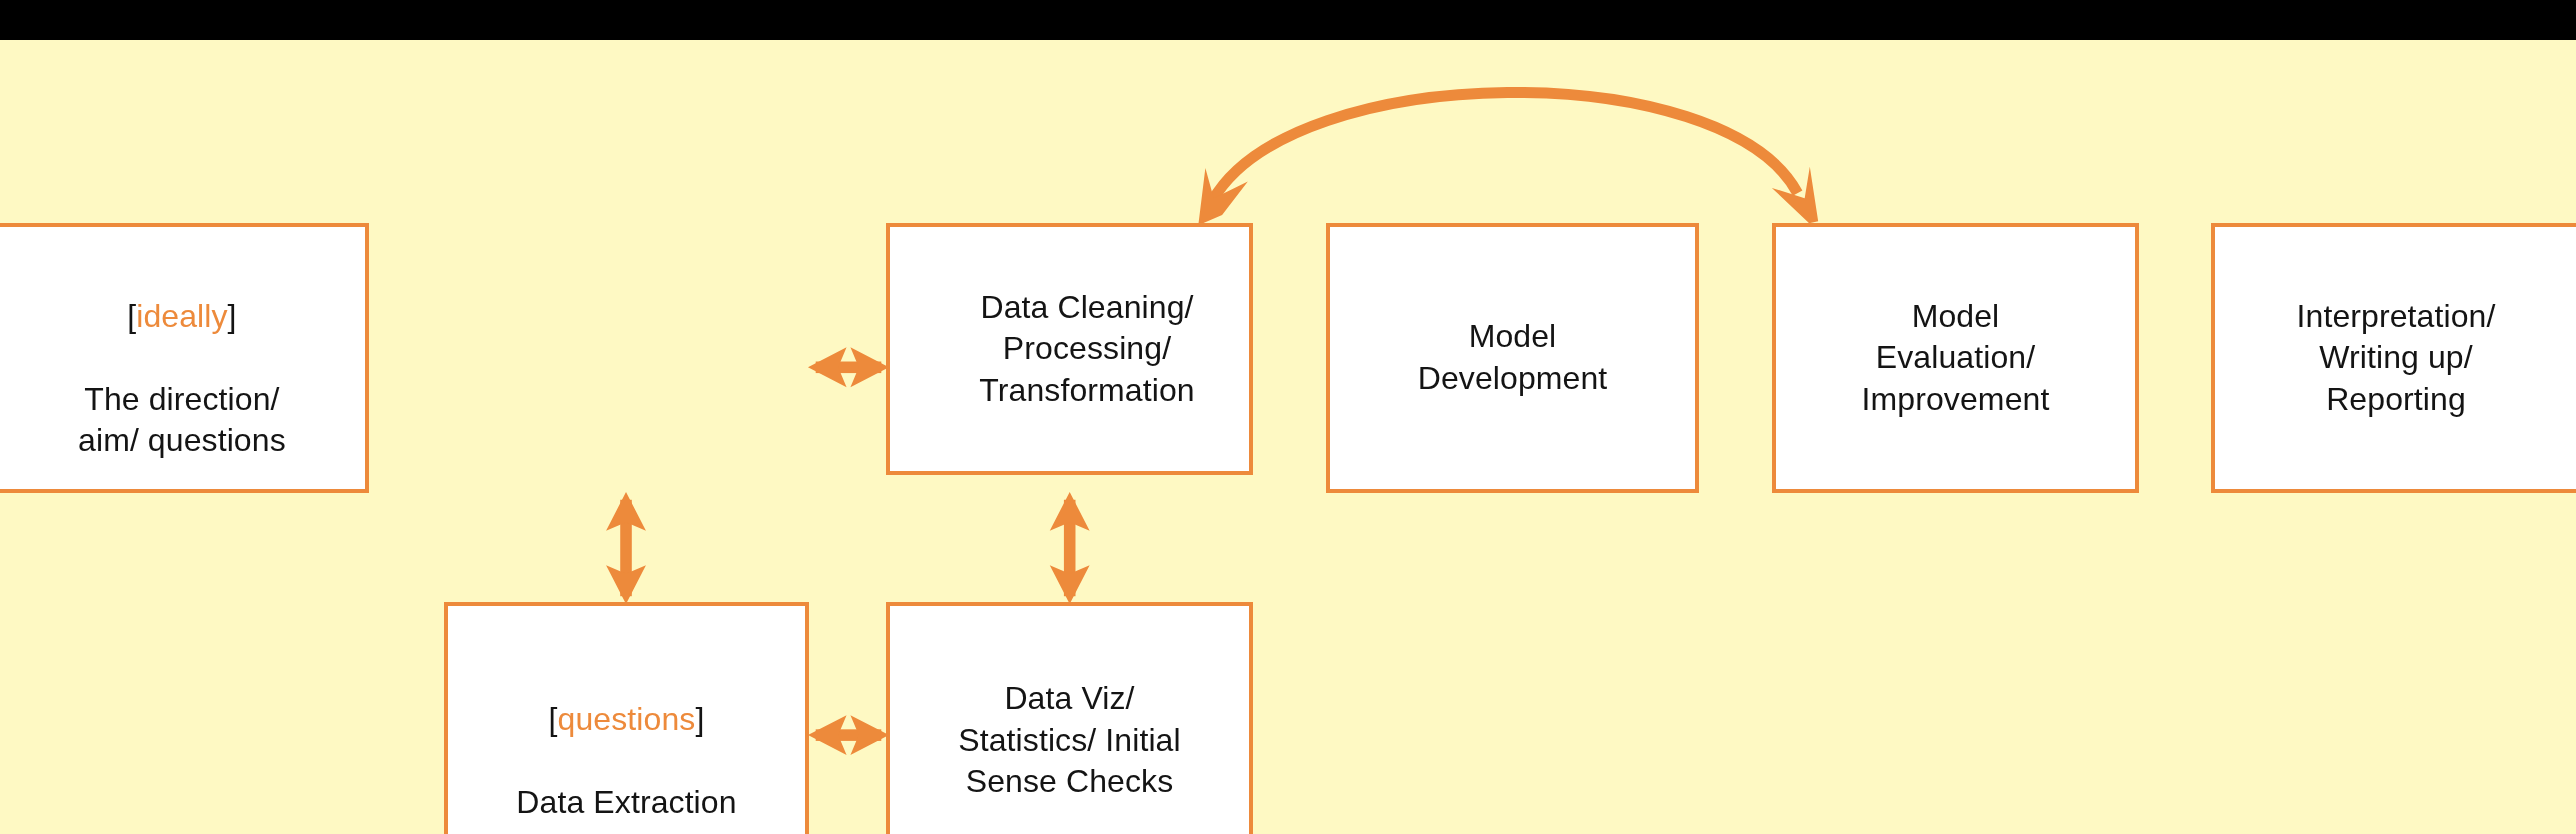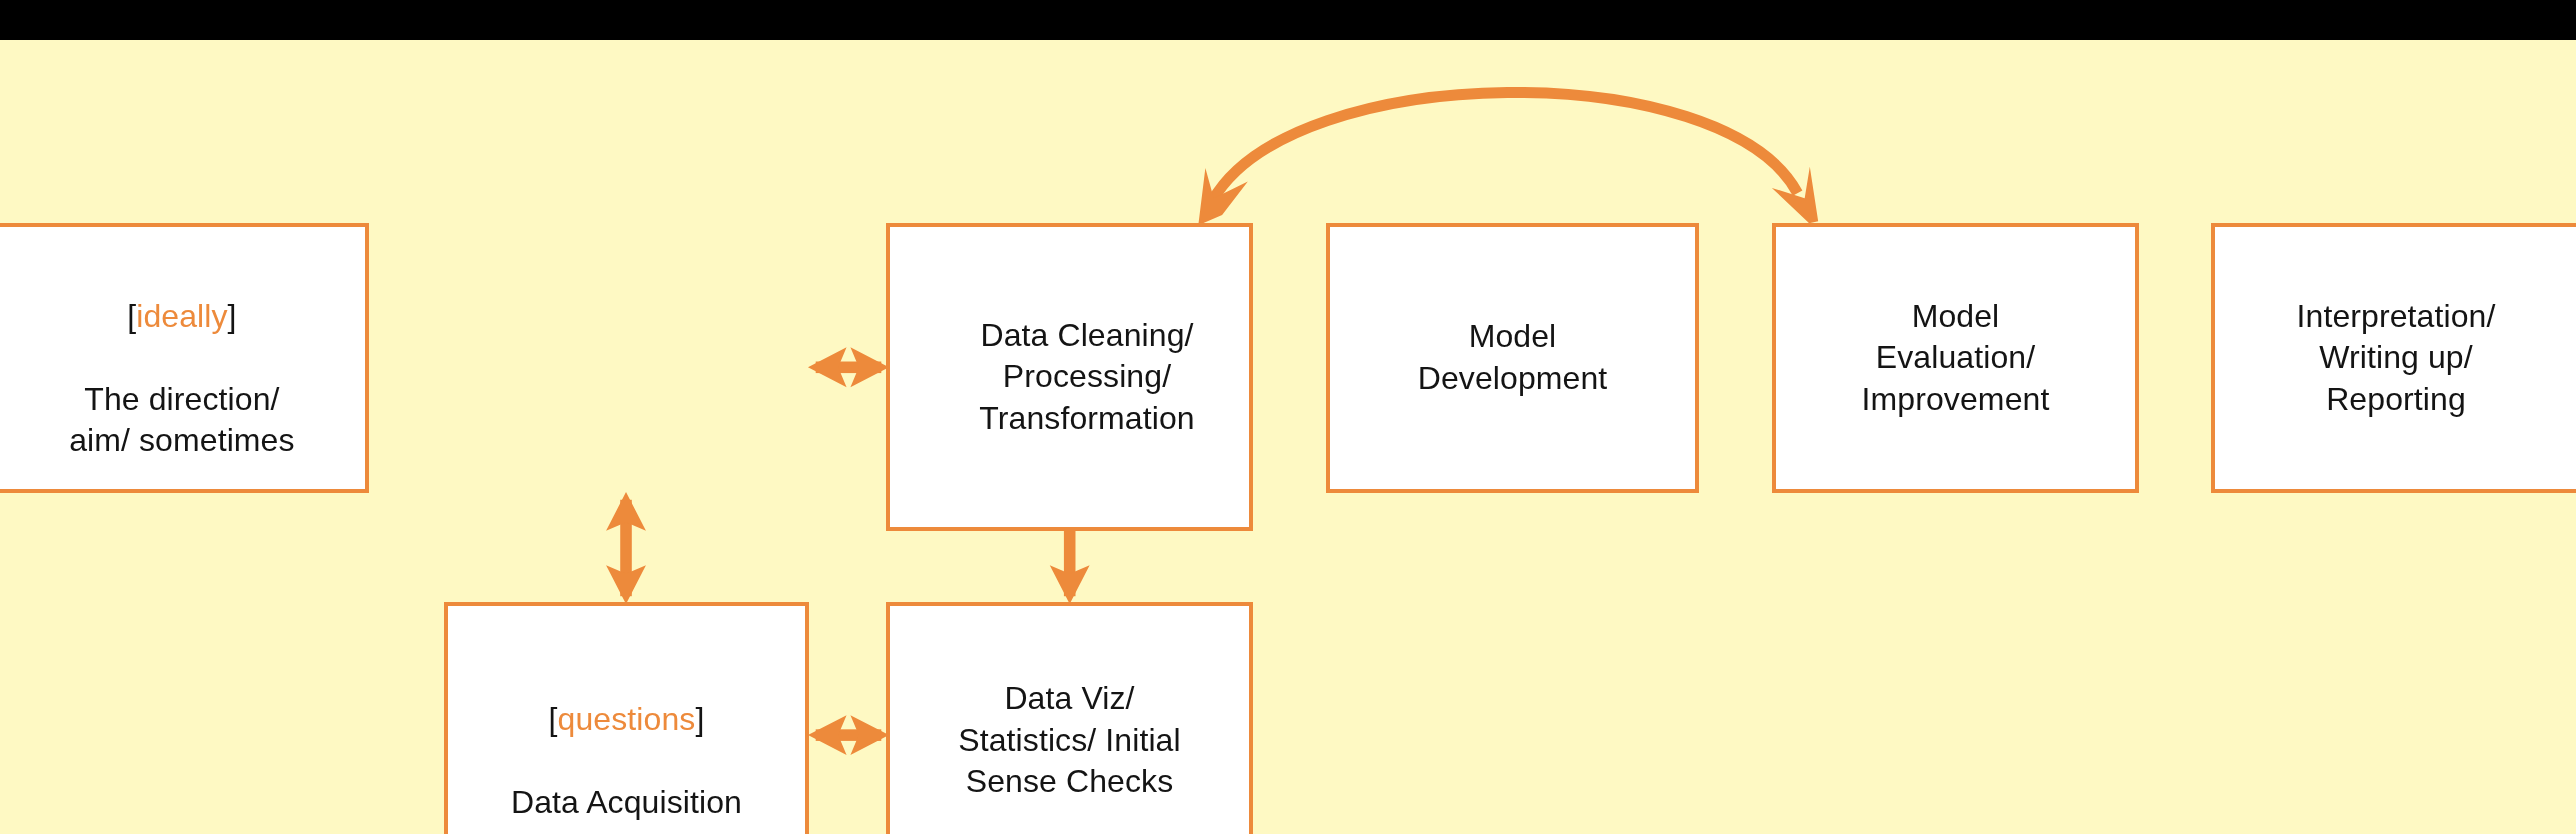--- a/index.html
+++ b/index.html
@@ -89,26 +89,26 @@
       <path d="M 1256 1081 L 1316 1050 L 1303 1081 L 1316 1112 Z" fill="#ED8A3B"></path>
       <path d="M 1382 1081 L 1322 1050 L 1335 1081 L 1322 1112 Z" fill="#ED8A3B"></path>
     </g>
 
   </svg>
 
   <div class="node" style="left:-5.1px; top:183px; width:374px; height:270px;">
     <div class="node-label">
       <span class="bracket">[</span><span class="qualifier">ideally</span><span class="bracket">]</span><br>
       <span>The direction/
-aim/ sometimes</span>
+aim/ questions</span>
     </div>
   </div>
 
 
-  <div class="node" style="left:886px; top:183px; width:367px; height:308px;padding-left:35px;">
+  <div class="node" style="left:886px; top:183px; width:367px; height:252px;padding-left:35px;">
     <div class="node-label">Data Cleaning/
 Processing/
 Transformation</div>
   </div>
 
   <div class="node" style="left:1326px; top:183px; width:373px; height:270px;">
     <div class="node-label">Model
 Development</div>
   </div>
 
@@ -120,21 +120,21 @@
 
   <div class="node" style="left:2211px; top:183px; width:370px; height:270px;">
     <div class="node-label">Interpretation/
 Writing up/
 Reporting</div>
   </div>
 
   <div class="node" style="left:444px; top:562px; width:365px; height:277px;">
     <div class="node-label">
       <span class="bracket">[</span><span class="qualifier">questions</span><span class="bracket">]</span><br>
-      <span>Data Acquisition</span>
+      <span>Data Extraction</span>
     </div>
   </div>
 
   <div class="node" style="left:886px; top:562px; width:367px; height:277px;">
     <div class="node-label">Data Viz/
 Statistics/ Initial
 Sense Checks</div>
   </div>
 
 </div>

